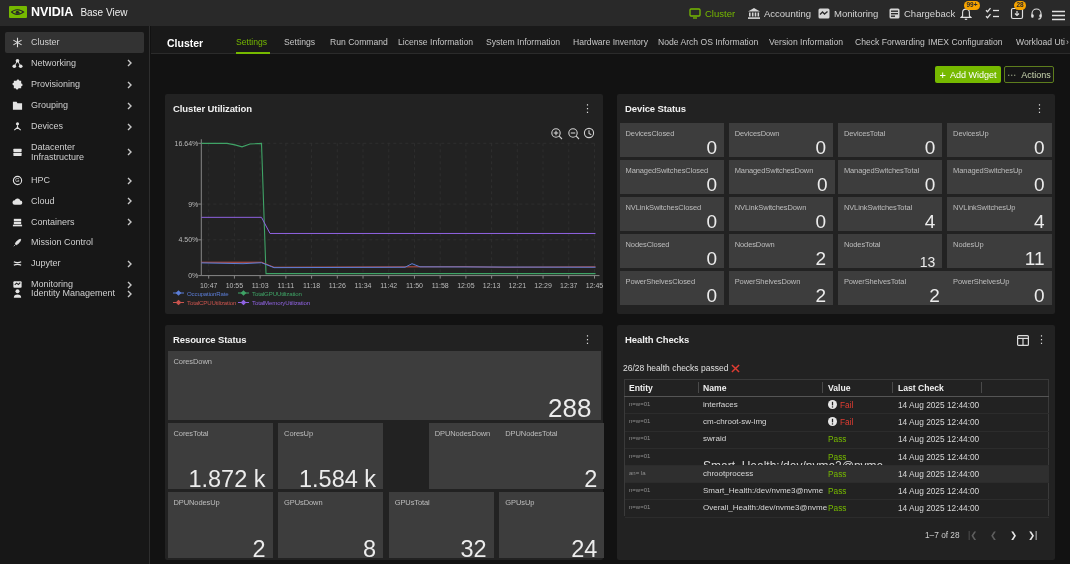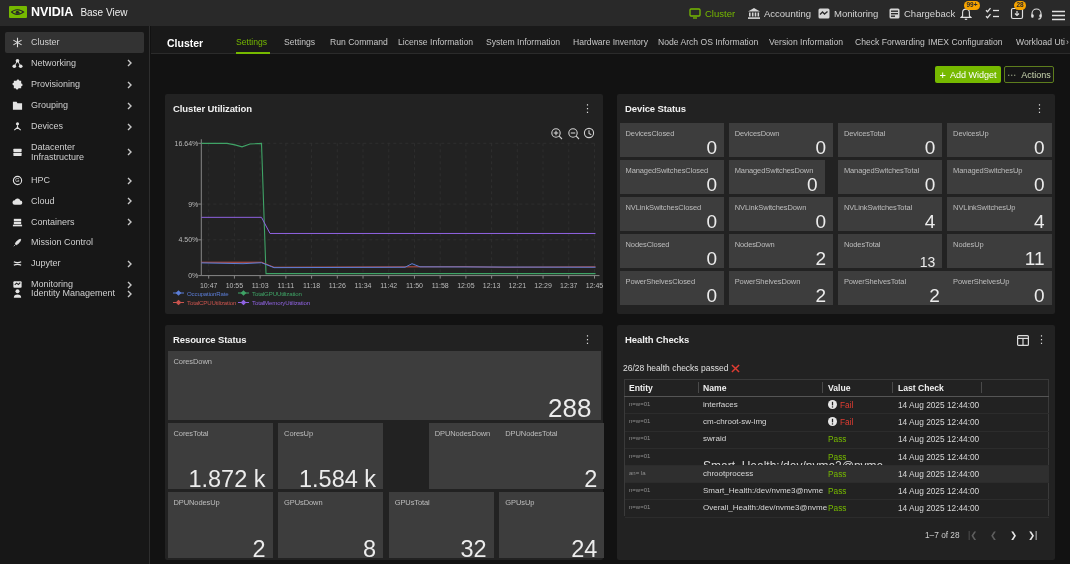--- a/index.html
+++ b/index.html
@@ -399,21 +399,21 @@
         <div class="tval" style="font-size:19px;">0</div>
       </div>
       <div class="tile" style="left:330.1px; top:28.5px; width:104.5px; height:34px;">
         <div class="tlabel">DevicesUp</div>
         <div class="tval" style="font-size:19px;">0</div>
       </div>
       <div class="tile" style="left:2.5px; top:65.5px; width:104.5px; height:34px;">
         <div class="tlabel">ManagedSwitchesClosed</div>
         <div class="tval" style="font-size:19px;">0</div>
       </div>
-      <div class="tile" style="left:111.7px; top:65.5px; width:96px; height:34px;">
+      <div class="tile" style="left:111.7px; top:65.5px; width:106px; height:34px;">
         <div class="tlabel">ManagedSwitchesDown</div>
         <div class="tval" style="font-size:19px;">0</div>
       </div>
       <div class="tile" style="left:220.9px; top:65.5px; width:104.5px; height:34px;">
         <div class="tlabel">ManagedSwitchesTotal</div>
         <div class="tval" style="font-size:19px;">0</div>
       </div>
       <div class="tile" style="left:330.1px; top:65.5px; width:104.5px; height:34px;padding-left:37px;">
         <div class="tlabel">ManagedSwitchesUp</div>
         <div class="tval" style="font-size:19px;">0</div>

